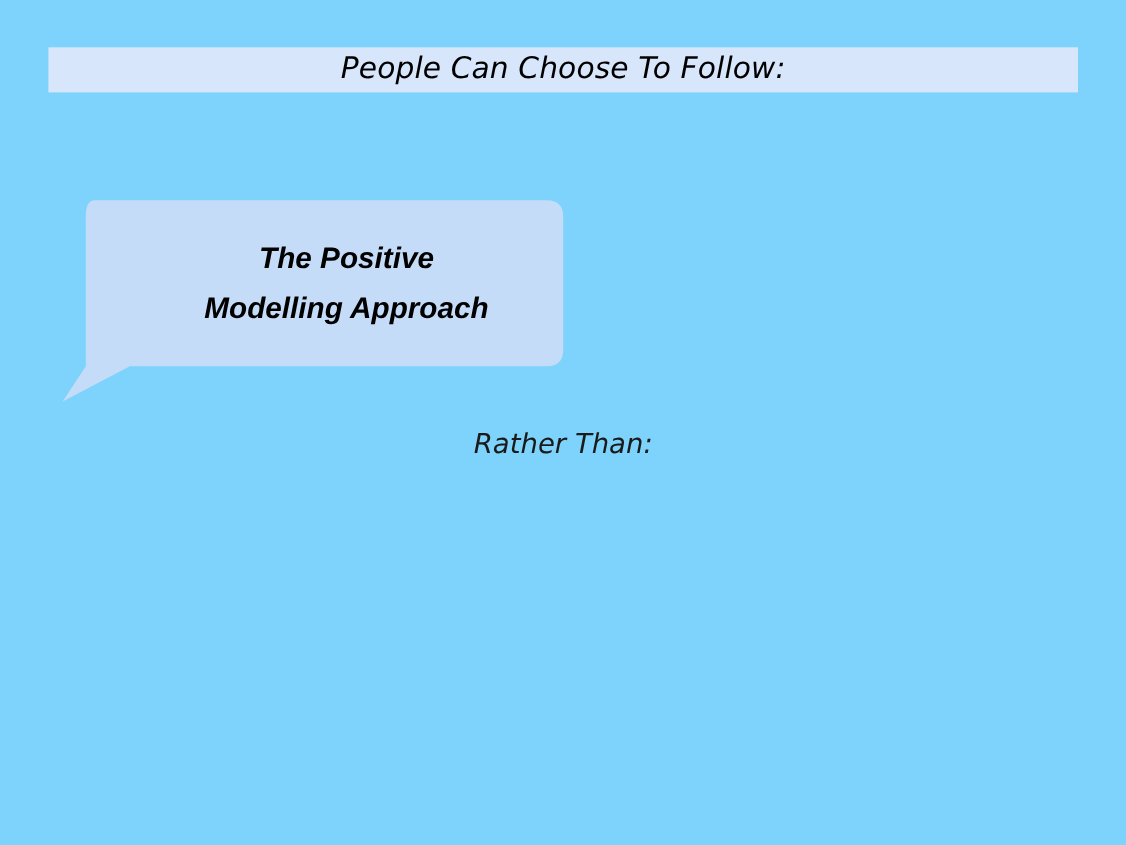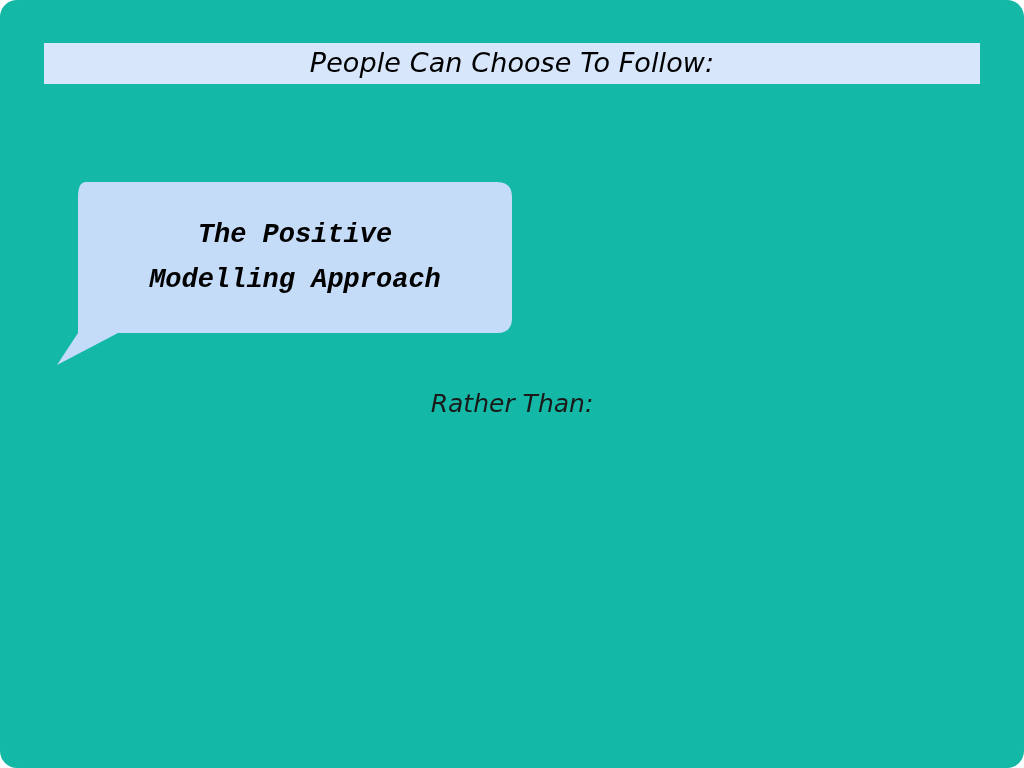--- a/index.html
+++ b/index.html
@@ -14,22 +14,21 @@
     overflow: hidden;
     position: relative;
   }
 
   #slide {
     position: absolute;
     left: 0;
     top: 0;
     width: 1024px;
     height: 768px;
-    background: #14b8a6;
-    border-radius: 17px;
+    background: #7dd3fc;
   }
 
   
   .header-banner {
     position: absolute;
     left: 44px;
     top: 43px;
     width: 936px;
     height: 41px;
     background: #d7e6fb;
@@ -55,28 +54,29 @@
     position: absolute;
   }
   .bubble svg {
     position: absolute;
     left: 0;
     top: 0;
     display: block;
   }
   .bubble-text {
     position: absolute;
-    font-family: Liberation Mono, monospace;
+    font-family: Liberation Sans, sans-serif;
     font-style: italic;
     font-weight: bold;
     font-size: 27px;
     line-height: 45px;
     color: #000000;
     text-align: center;
     white-space: pre-line;
+    margin-left: 20px;
   }
 
   
   #bubble-positive {
     left: 50px;
     top: 165px;
     width: 470px;
     height: 215px;
   }
   #bubble-positive .bubble-text {

